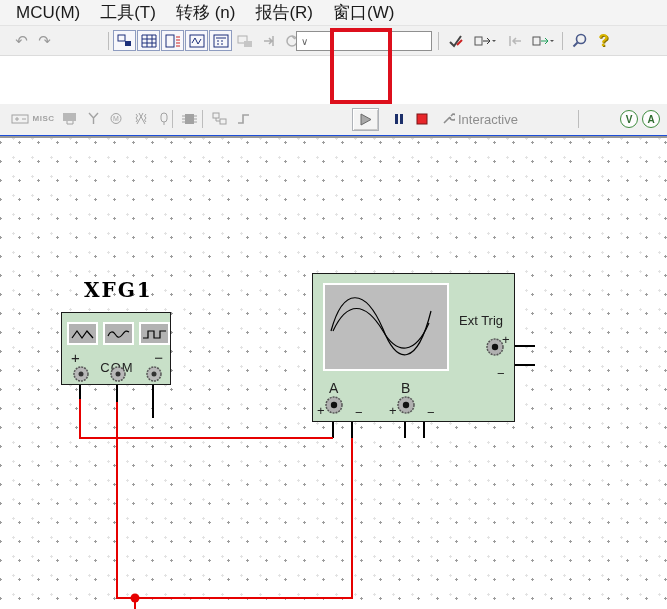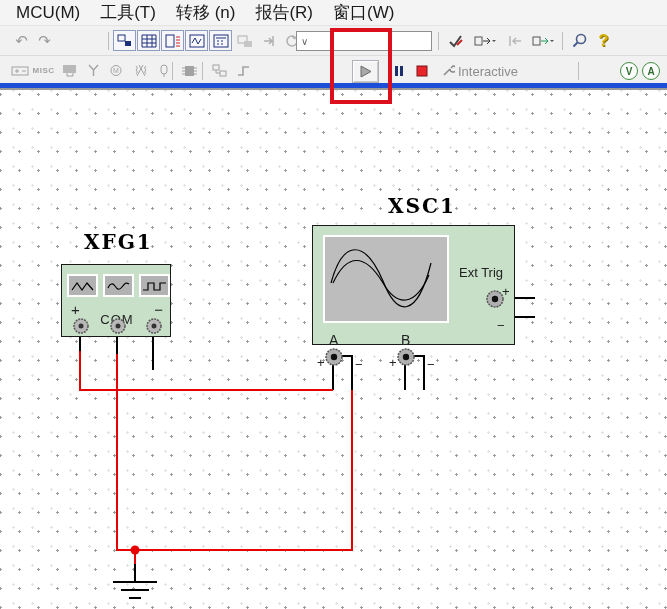--- a/index.html
+++ b/index.html
@@ -8,21 +8,21 @@
   .window { position:relative; width:667px; height:609px; }
 
   
   .menubar { height:26px; background:#f4f4f4; display:flex; align-items:center;
     padding-left:6px; border-bottom:1px solid #e3e3e3; }
   .menu-item { font-size:17px; color:#1a1a1a; padding:4px 10px; cursor:default; white-space:nowrap; }
 
   
   .toolbar { position:relative; background:#f1f1f1; }
   .toolbar.row2 { height:30px; border-bottom:1px solid #dcdcdc; }
-  .toolbar.row3 { height:32px; border-bottom:5px solid #1d4ed8; }
+  .toolbar.row3 { height:32px; border-bottom:1px solid #1d4ed8;margin-top:48px; }
   .tbtn { position:absolute; top:4px; width:23px; height:21px; display:flex;
     align-items:center; justify-content:center; border:1px solid transparent; }
   .tbtn.framed { border:1px solid #8e9cc0; background:#f7f7fb; }
   .tbtn.raised { border:1px solid #aeb2b8; background:#f4f4f4;
     box-shadow:inset 1px 1px 0 #ffffff, inset -1px -1px 0 #c9c9c9; }
   .tsep { position:absolute; top:6px; width:1px; height:18px; background:#bdbdbd; }
   .gray-glyph { color:#9a9a9a; font-size:15px; line-height:1; }
   .combo { position:absolute; left:296px; top:5px; width:136px; height:20px;
     background:#ffffff; border:1px solid #8f8f8f; display:flex; align-items:center;
     font-size:12px; color:#555; padding:0 4px; }
@@ -49,21 +49,21 @@
   
   .xfg-body { position:absolute; left:61px; top:174px; width:110px; height:73px;
     background:#c8e0c8; border:1px solid #1a1a1a; }
   .wave-row { position:absolute; left:5px; top:9px; display:flex; gap:5px; }
   .wave-box { width:31px; height:23px; background:#b2b2b2; border:2px solid #ffffff; }
   .xfg-pins { position:absolute; left:0; top:36px; width:110px; display:flex;
     justify-content:space-between; padding:0 9px; font-size:15px; color:#222; }
   .xfg-pins .com { font-size:13px; letter-spacing:1px;margin-top:11px; }
 
   
-  .xsc-body { position:absolute; left:312px; top:135px; width:203px; height:120px;
+  .xsc-body { position:absolute; left:312px; top:135px; width:203px; height:149px;
     background:#c8e0c8; border:1px solid #1a1a1a; }
   .xsc-screen { position:absolute; left:10px; top:9px; width:126px; height:88px;
     background:#bdbdbd; border:2px solid #ffffff; }
   .pin-lbl { position:absolute; font-size:14px; color:#222; }
   .sign { position:absolute; font-size:13px; color:#222; }
 
   svg { display:block; }
   .wiring { position:absolute; left:0; top:0; }
 
   
@@ -335,21 +335,20 @@
           <circle cx="92" cy="61" r="7"></circle>
         </g>
         <g fill="#333">
             <circle cx="19" cy="61" r="2.5"></circle>
             <circle cx="56" cy="61" r="2.5"></circle>
             <circle cx="92" cy="61" r="2.5"></circle>
           </g>
       </svg>
     </div>
 
-    <div class="comp-label" style="left:388px; top:104px">XSC1</div>
     <div class="xsc-body">
       <div class="xsc-screen">
         <svg width="122" height="84">
           <path d="M6,46 C18,2 40,2 58,44 C72,80 92,82 106,26" fill="none" stroke="#000" stroke-width="1.2"></path>
           <path d="M8,46 C22,16 40,16 58,46 C72,70 90,70 104,38" fill="none" stroke="#000" stroke-width="1.2"></path>
         </svg>
       </div>
       <span class="pin-lbl" style="left:146px; top:39px; font-size:13px">Ext Trig</span>
       <span class="pin-lbl" style="left:16px; top:106px">A</span>
       <span class="pin-lbl" style="left:88px; top:106px">B</span>

